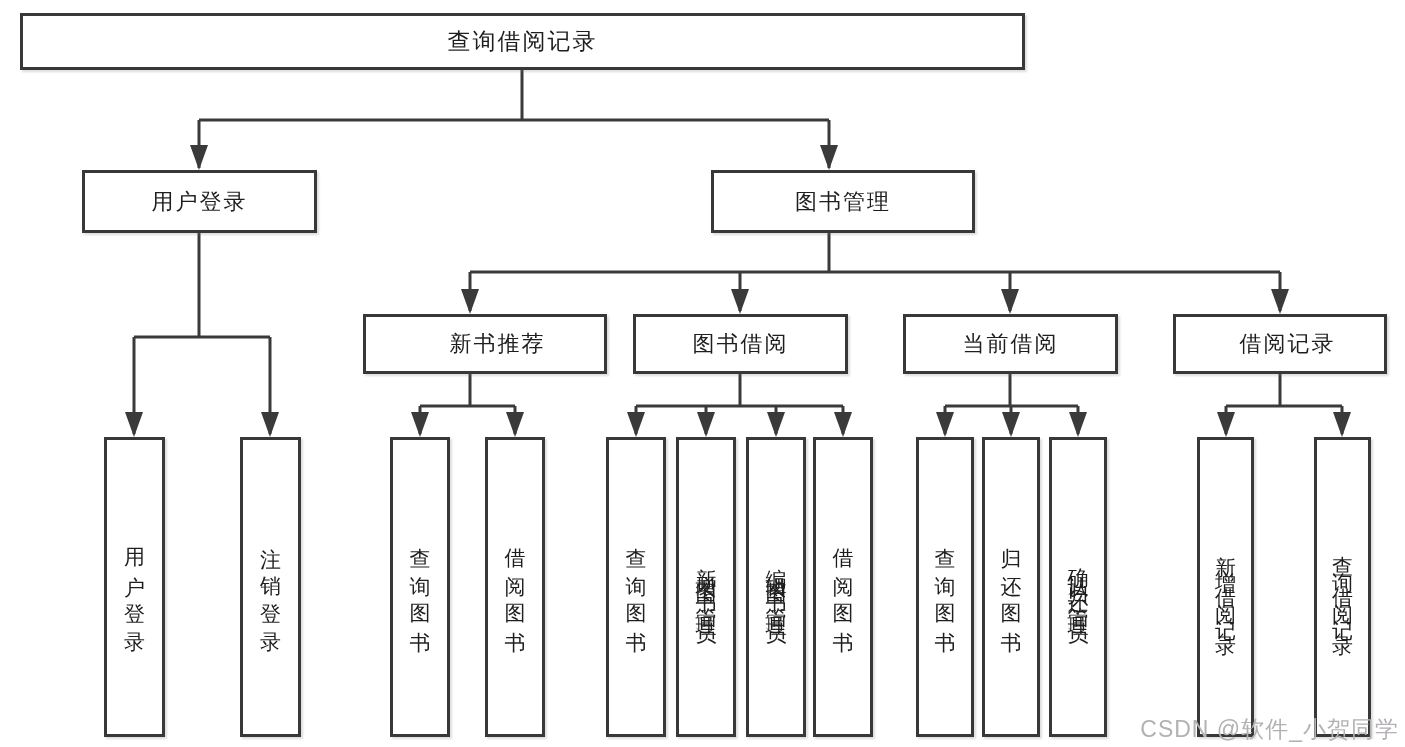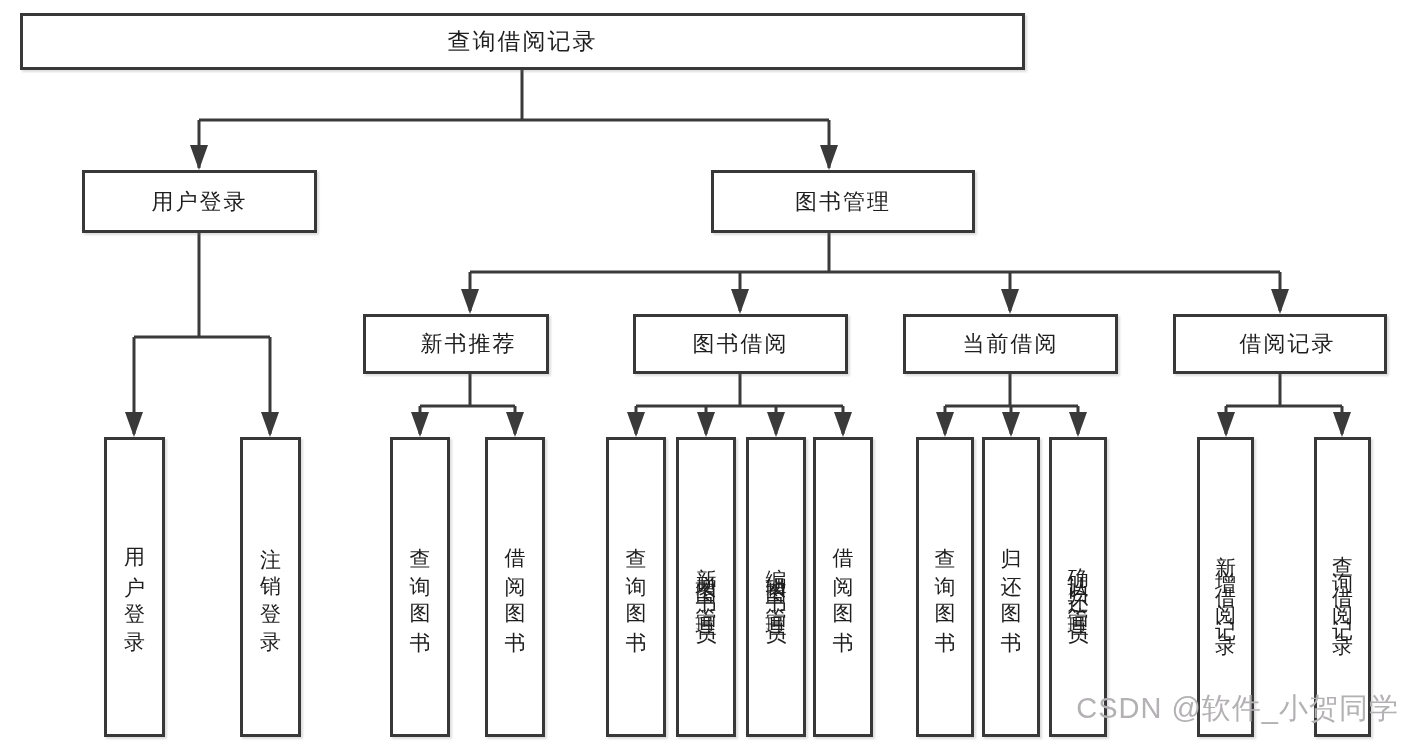--- a/index.html
+++ b/index.html
@@ -54,22 +54,22 @@
     top: 437px;
     height: 300px;
   }
   .ls-short { letter-spacing: 28px; }
   .ls-mid   { letter-spacing: 16px; }
   .ls-long  { letter-spacing: 8px;  }
 
   .watermark {
     position: absolute;
     right: 6px;
-    bottom: 18px;
-    font-size: 29px;
+    bottom: 2px;
+    font-size: 23px;
     color: #b3b1b3;
     letter-spacing: 1px;
     z-index: 5;
     white-space: nowrap;
     margin-left: 44px;
   }
 </style>
 </head>
 <body>
 
@@ -104,21 +104,21 @@
       <path class="wire" d="M1280 374 V406 M1226 406 H1342 M1226 406 V434 M1342 406 V434"></path>
       <path class="head" d="M1217 412 H1235 L1226 437 Z M1333 412 H1351 L1342 437 Z"></path>
     </g>
   </svg>
 
   <div class="node title-node" style="left:20px; top:13px; width:1005px; height:57px;">查询借阅记录</div>
 
   <div class="node" style="left:82px; top:170px; width:235px; height:63px;">用户登录</div>
   <div class="node" style="left:711px; top:170px; width:264px; height:63px;">图书管理</div>
 
-  <div class="node" style="left:363px; top:314px; width:186px; height:60px;padding-left:25px;">新书推荐</div>
+  <div class="node" style="left:363px; top:314px; width:244px; height:60px;padding-left:25px;">新书推荐</div>
   <div class="node" style="left:903px; top:314px; width:215px; height:60px;">当前借阅</div>
   <div class="node" style="left:633px; top:314px; width:215px; height:60px;">图书借阅</div>
   <div class="node" style="left:1173px; top:314px; width:214px; height:60px;padding-left:15px;">借阅记录</div>
 
   <div class="leaf ls-short" style="left:104px; width:61px;">用户登录</div>
   <div class="leaf ls-short" style="left:240px; width:61px;">注销登录</div>
 
   <div class="leaf ls-short" style="left:390px; width:60px;">查询图书</div>
   <div class="leaf ls-short" style="left:485px; width:60px;">借阅图书</div>
 

